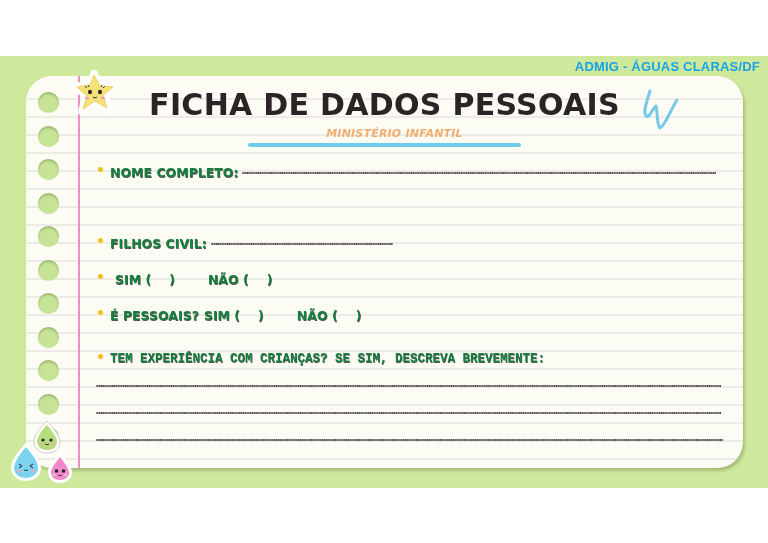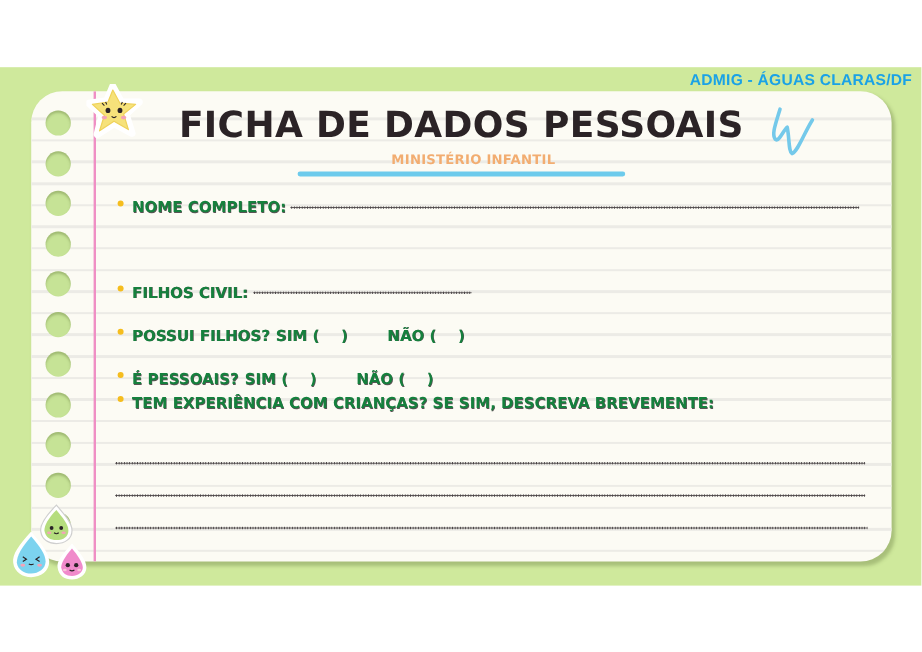--- a/index.html
+++ b/index.html
@@ -43,20 +43,21 @@
     .title {
       position: absolute; left: 0; right: 0; top: 11px; text-align: center;
       font-family: "DejaVu Sans", sans-serif; font-weight: bold;
       font-size: 30px; color: #2b2326; letter-spacing: 0.3px;
     }
     .subtitle {
       position: absolute; left: 0; right: 0; top: 51px; text-align: center;
       font-family: "DejaVu Sans", sans-serif; font-weight: bold;
       font-size: 11px; color: #f2ad71; letter-spacing: 0.2px;
       padding-left: 20px;
+      font-style: italic;
     }
     .underline-stroke {
       position: absolute; left: 222px; top: 67px; width: 273px; height: 4px;
       background: #6dcbec; border-radius: 3px;
     }
     .squiggle { position: absolute; left: 614px; top: 10px; width: 40px; height: 48px; }
 
     .field {
       position: absolute; left: 72px; display: flex; align-items: flex-start;
       font-family: "DejaVu Sans", sans-serif; font-weight: bold;
@@ -122,21 +123,20 @@
 
 
   <div class="field" style="top:160px;">
     <span class="bullet"></span>
     <span>FILHOS CIVIL:</span>
     <span class="dots" style="width:182px;"></span>
   </div>
 
   <div class="field" style="top:196px;">
     <span class="bullet"></span>
-    <span>POSSUI FILHOS?</span>
     <span class="choice">
       <span>SIM (</span><span class="gap-sm"></span><span>)</span>
     </span>
     <span class="gap-lg"></span>
     <span class="choice">
       <span>NÃO (</span><span class="gap-sm"></span><span>)</span>
     </span>
   </div>
 
   <div class="field" style="top:232px;">
@@ -144,21 +144,21 @@
     <span>É PESSOAIS?</span>
     <span class="choice">
       <span>SIM (</span><span class="gap-sm"></span><span>)</span>
     </span>
     <span class="gap-lg"></span>
     <span class="choice">
       <span>NÃO (</span><span class="gap-sm"></span><span>)</span>
     </span>
   </div>
 
-  <div class="field" style="top:252px;">
+  <div class="field" style="top:276px;font-family:Liberation Mono, monospace;">
     <span class="bullet"></span>
     <span>TEM EXPERIÊNCIA COM CRIANÇAS? SE SIM, DESCREVA BREVEMENTE:</span>
   </div>
   <div class="answer-line" style="top:309px; width:625px;"></div>
   <div class="answer-line" style="top:336px; width:625px;"></div>
   <div class="answer-line" style="top:363px; width:627px;"></div>
 </div>
 
 <svg class="sticker" style="left:72px; top:70px; width:48px; height:46px;" viewBox="0 0 48 46">
   <path d="M22 2 L29 15 L44 15 L33 25 L38 41 L23 33 L9 42 L13 26 L2 16 L17 14 Z" fill="#ffffff" stroke="#ffffff" stroke-width="6" stroke-linejoin="round"></path>

